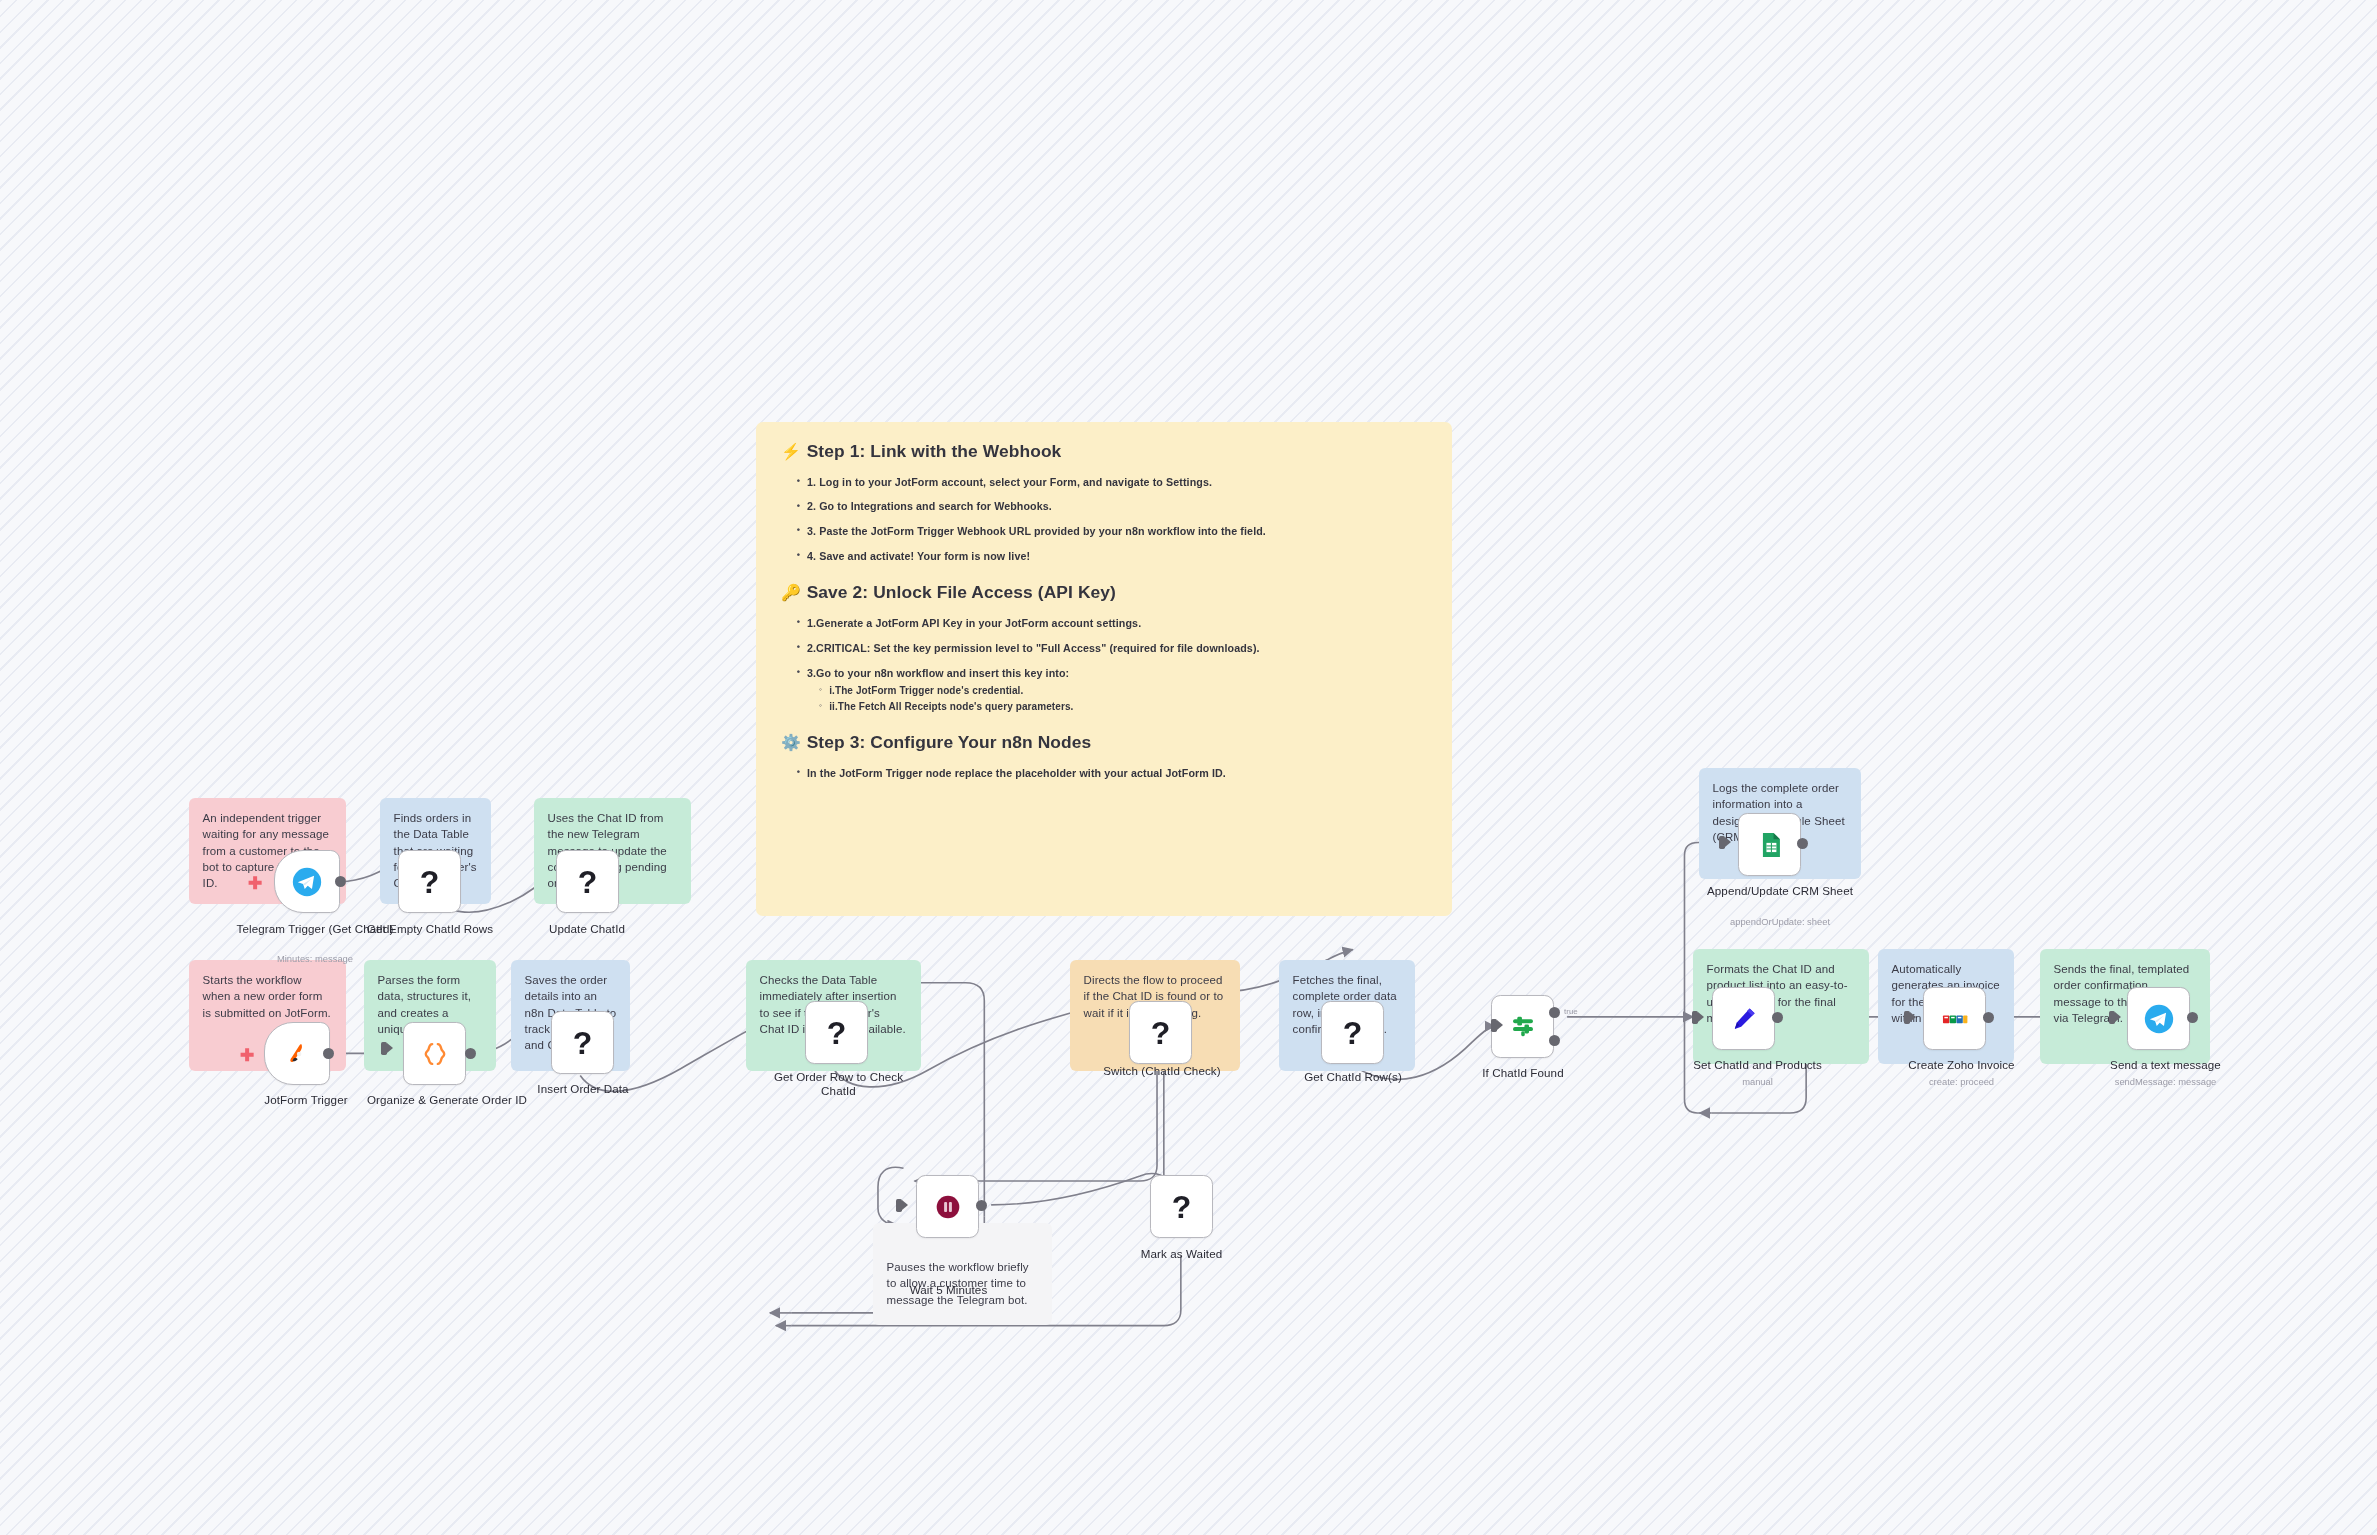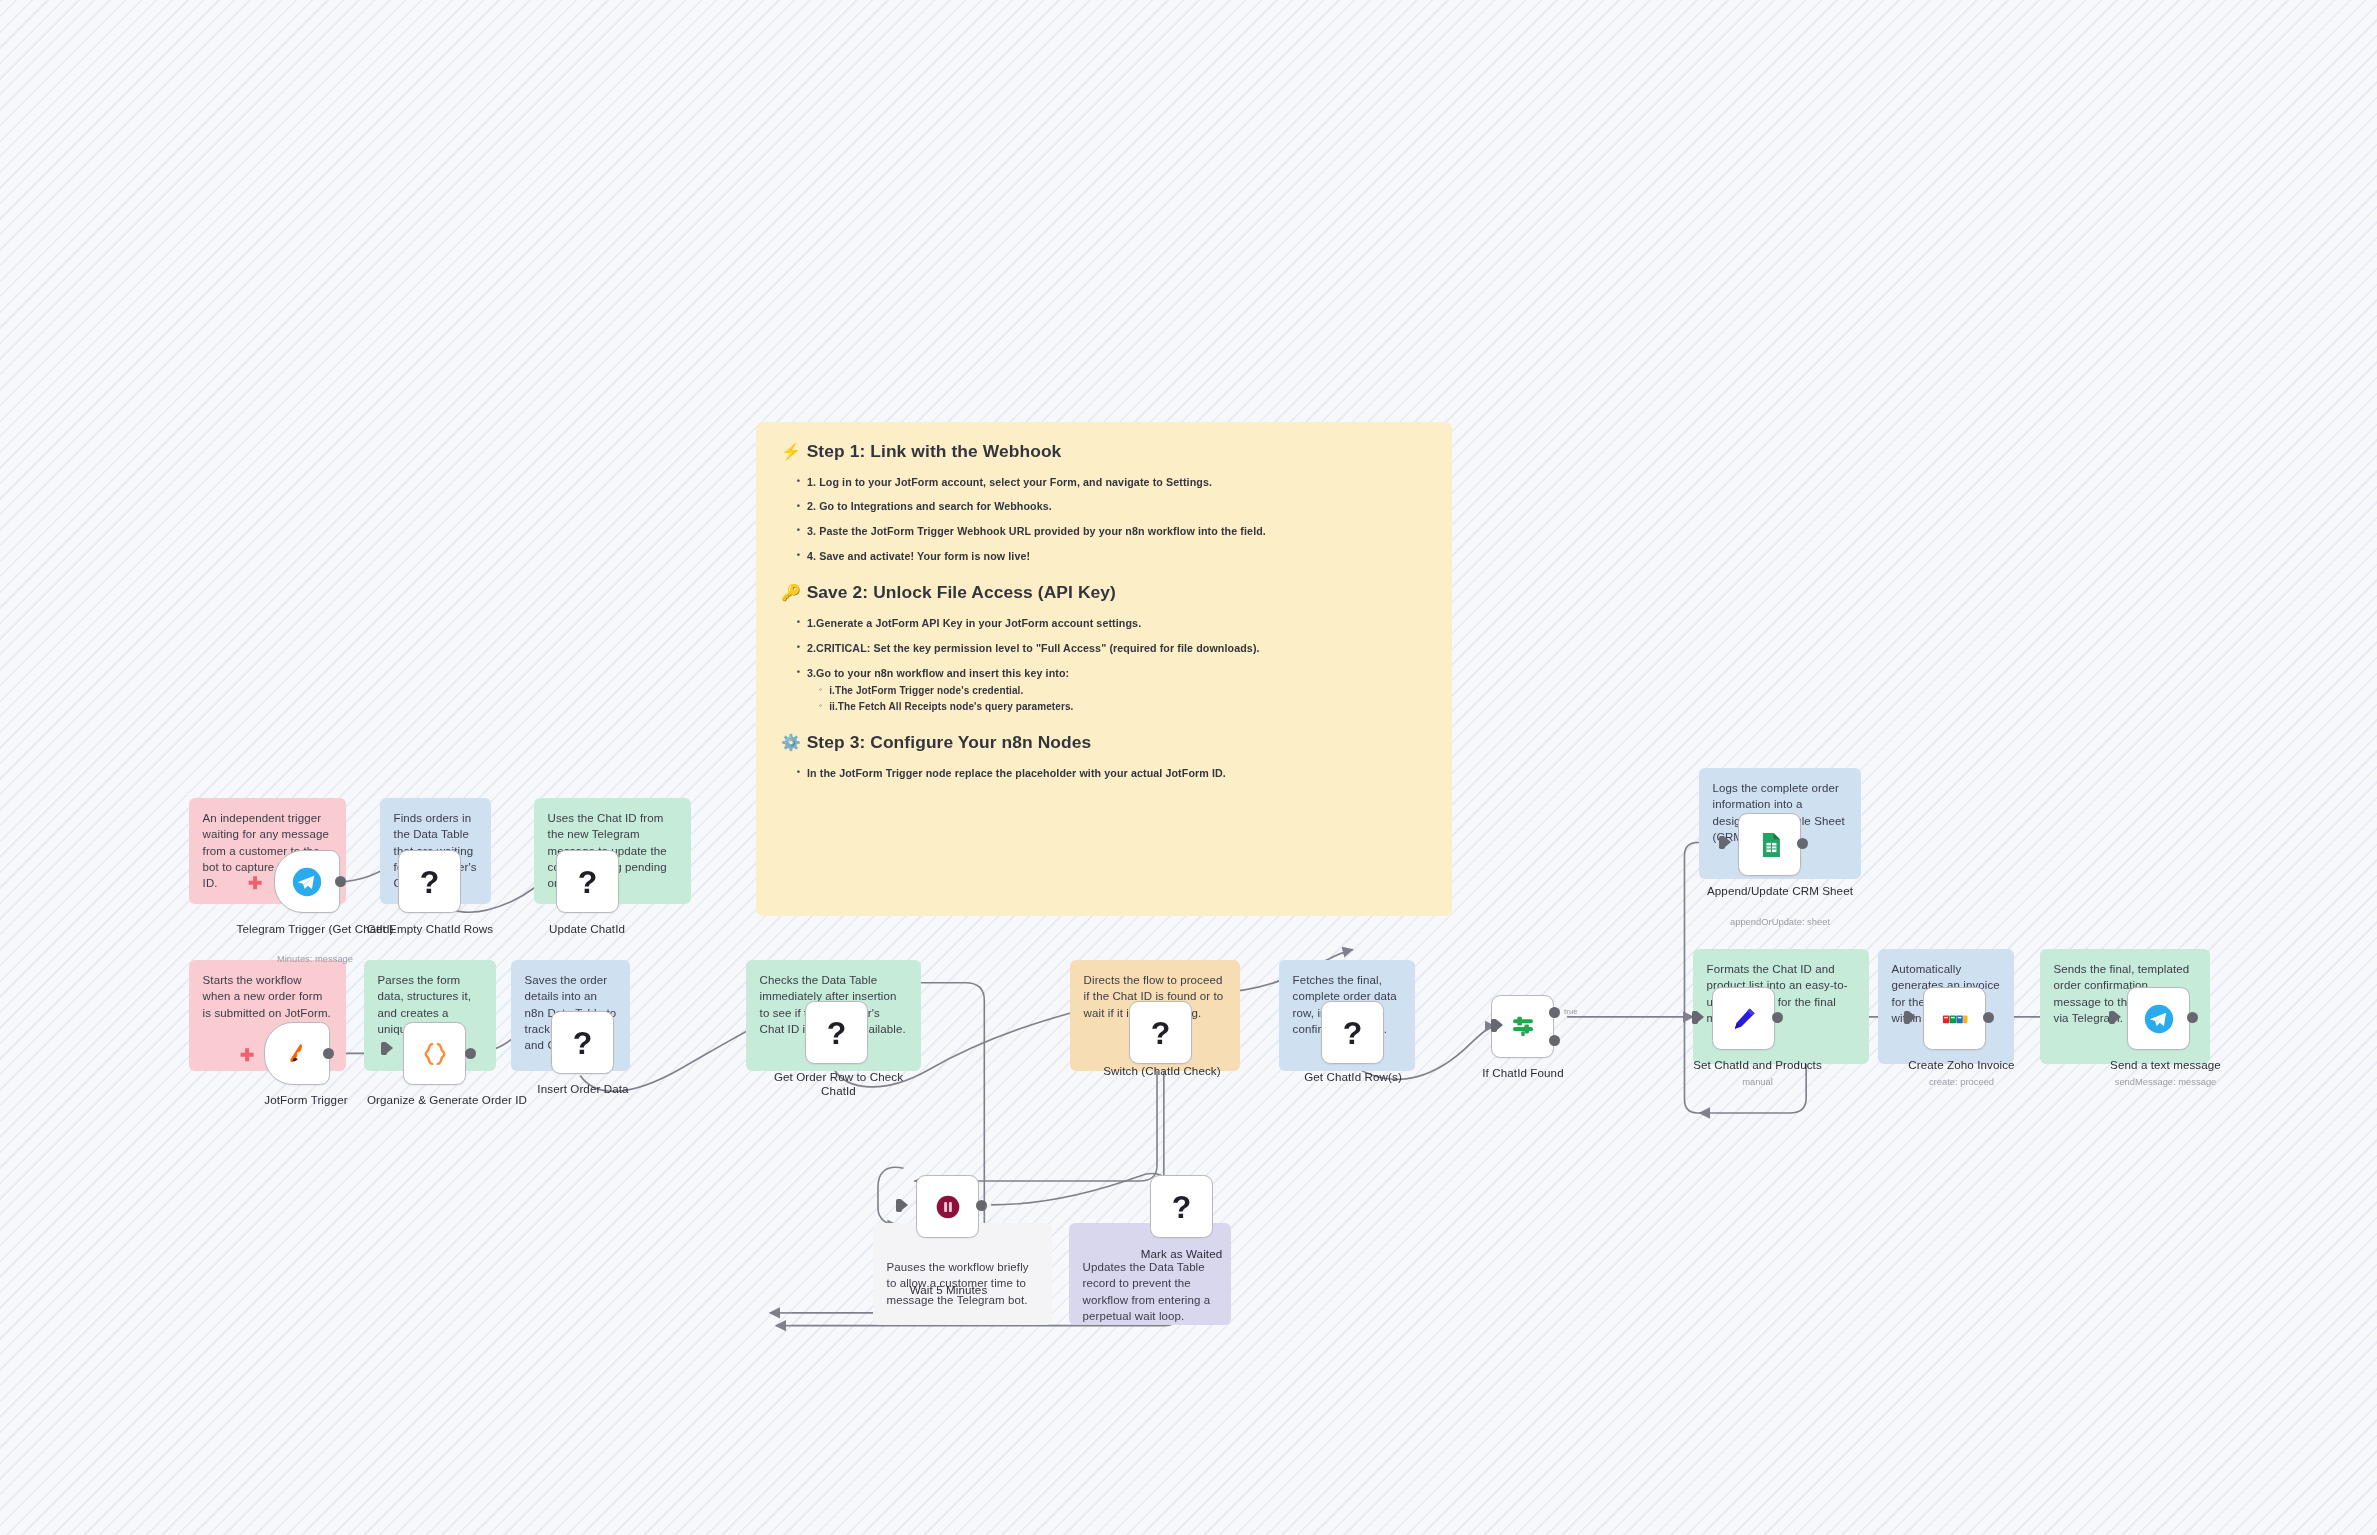--- a/index.html
+++ b/index.html
@@ -260,23 +260,20 @@
   <div class="sticky lgblue" style="left:1878px; top:949px; width:136px; height:115px;">
     <p>Automatically generates an invoice for the new order within Zoho CRM.</p>
   </div>
   <div class="sticky green" style="left:2040px; top:949px; width:170px; height:115px;">
     <p>Sends the final, templated order confirmation message to the customer via Telegram.</p>
   </div>
 
   <div class="sticky white" style="left:873px; top:1223px; width:179px; height:102px; padding-top:36px;">
     <p>Pauses the workflow briefly to allow a customer time to message the Telegram bot.</p>
   </div>
-  <div class="sticky purple" style="left:1069px; top:1223px; width:162px; height:102px; padding-top:36px;">
-    <p>Updates the Data Table record to prevent the workflow from entering a perpetual wait loop.</p>
-  </div>
 
   <span class="plusmark" style="left:248px; top:875px;">✚</span>
   <div class="node trigger" style="left:274px; top:850px;">
     <svg class="ico" viewBox="0 0 48 48">
       <circle cx="24" cy="24" r="20" fill="#2aabee"></circle>
       <path d="M34 15 L11 24.5 L18.5 26.8 L20.8 34 L25 29.3 L31 34 z" fill="#ffffff"></path>
       <path d="M18.5 26.8 L31 19 L21 28.5 z" fill="#d7e9f5"></path>
     </svg>
   </div>
   <span class="port" style="left:335px; top:876px;"></span>

